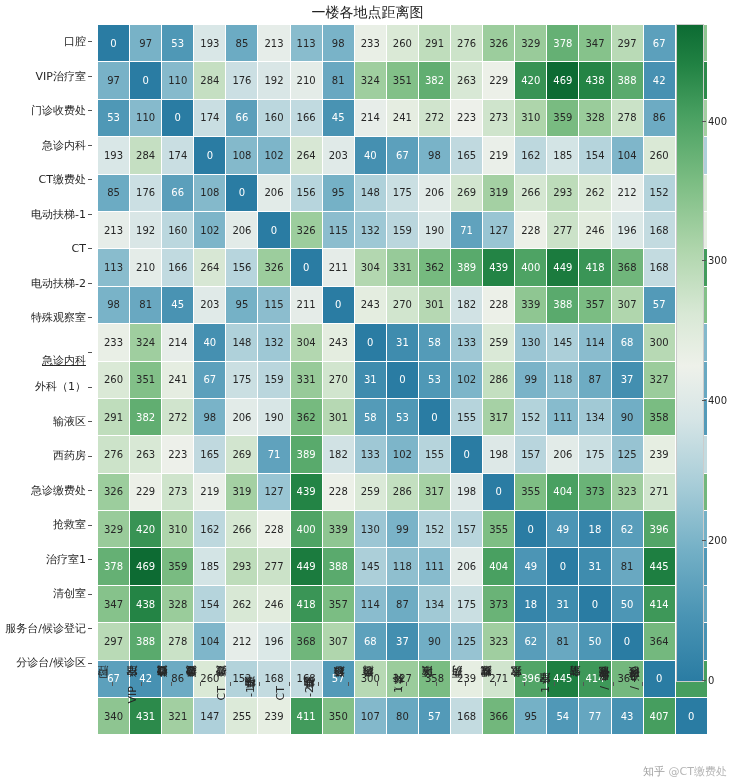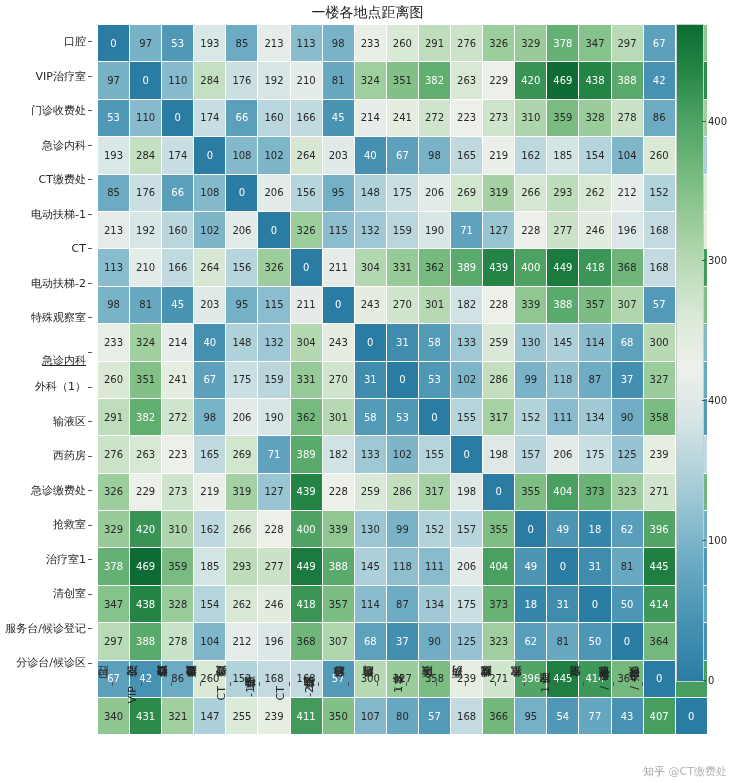--- a/index.html
+++ b/index.html
@@ -645,21 +645,21 @@
       <div class="xlabel" style="left: 501.053px; width: 29.4737px; text-align: left;">服务台/候诊登记</div>
       <div class="xtick" style="left: 515.789px;"></div>
       <div class="xlabel" style="left: 530.526px; width: 29.4737px; text-align: left;">分诊台/候诊区</div>
       <div class="xtick" style="left: 545.263px;"></div>
     </div>
 
   <div id="cbar"></div>
   <div id="cbar-ticks">
       <div class="cbtick-label" style="top: 680px;">0</div>
       <div class="cbtick" style="top: 680px;"></div>
-      <div class="cbtick-label" style="top: 540.128px;">100</div>
+      <div class="cbtick-label" style="top: 540.128px;">200</div>
       <div class="cbtick" style="top: 540.128px;"></div>
       <div class="cbtick-label" style="top: 400.256px;">400</div>
       <div class="cbtick" style="top: 400.256px;"></div>
       <div class="cbtick-label" style="top: 260.384px;">300</div>
       <div class="cbtick" style="top: 260.384px;"></div>
       <div class="cbtick-label" style="top: 120.512px;">400</div>
       <div class="cbtick" style="top: 120.512px;"></div>
     </div>
 
   <div id="watermark">

